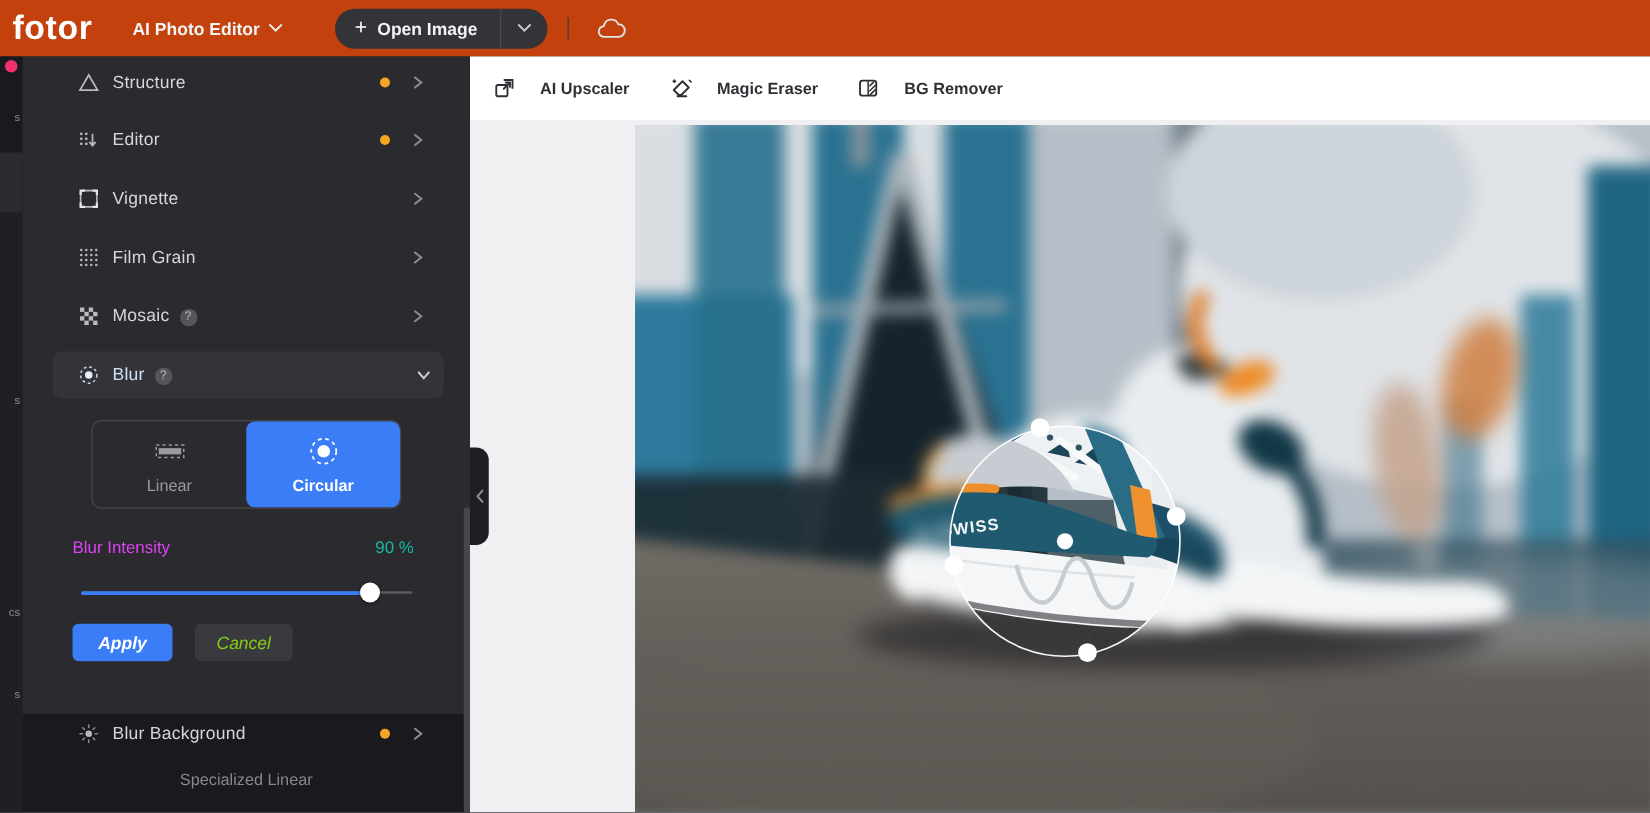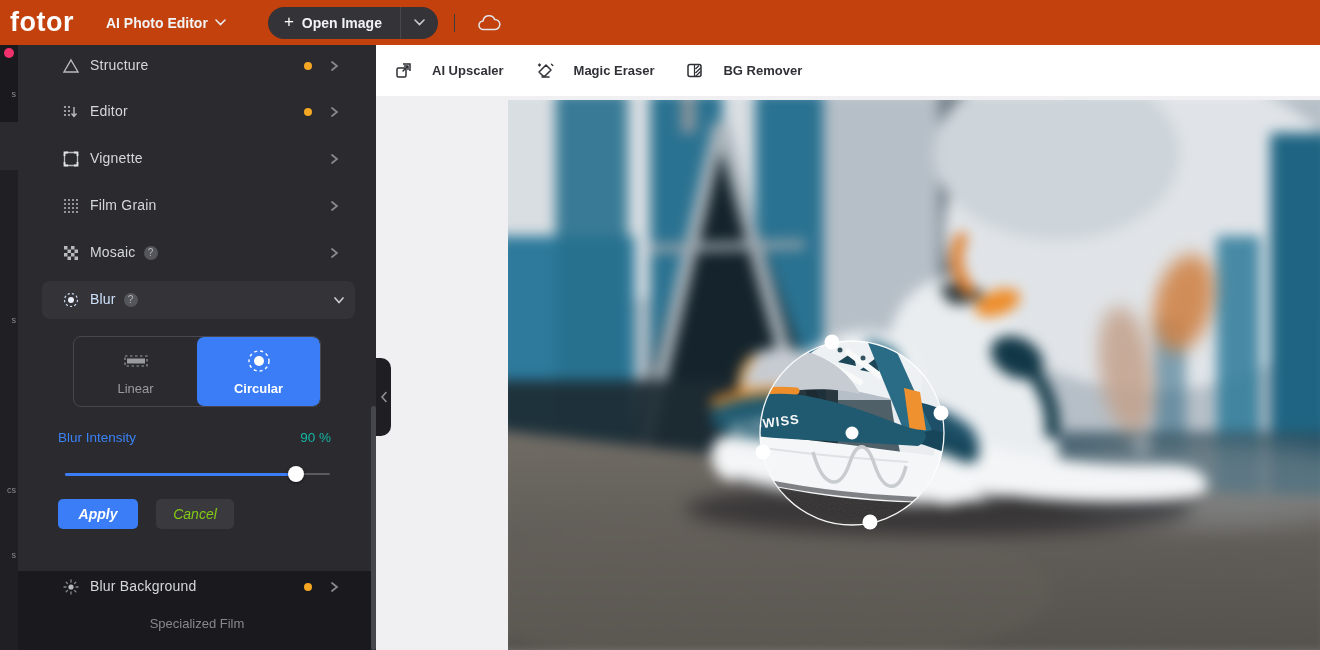--- a/index.html
+++ b/index.html
@@ -42,21 +42,21 @@
   .row-blur .s-icon { left:20px; } .row-blur .s-label { left:48px; color:#cfe0fa; }
   .row-blur .chev { left:290px; }
 
   .segmented { position:absolute; left:55px; top:291px; width:248px; height:71px;
     border:1px solid #47474d; border-radius:8px; background:#2a2a2f; display:flex; overflow:hidden; }
   .seg { flex:1; display:flex; flex-direction:column; align-items:center; justify-content:center; gap:7px; cursor:pointer; }
   .seg .seg-label { font-size:13px; color:#9a9b9f; }
   .seg.active { background:#3a7df7; border-radius:7px; }
   .seg.active .seg-label { color:#fff; font-weight:700; }
 
-  .intensity-label { position:absolute; left:40px; top:385px; font-size:13.5px; color:#3b82f6; }
+  .intensity-label { position:absolute; left:40px; top:385px; font-size:13.5px; color:#d946ef; }
   .intensity-value { position:absolute; right:45px; top:385px; font-size:13.5px; color:#14b8a6; }
   .slider { position:absolute; left:47px; top:421px; width:265px; height:16px; cursor:pointer; }
   .slider .track { position:absolute; left:0; top:7px; width:100%; height:2px; background:#5a5a5f; border-radius:1px; }
   .slider .fill { position:absolute; left:0; top:6.5px; height:3px; background:#3a7df7; border-radius:2px; }
   .slider .knob { position:absolute; top:0; width:16px; height:16px; border-radius:50%; background:#fff;
     box-shadow:0 1px 3px rgba(0,0,0,.5); }
 
   .btn { position:absolute; top:454px; height:30px; border:none; border-radius:5px; font-size:14px;
     font-family:inherit; cursor:pointer;font-style:italic; }
   .btn-apply { left:40px; width:80px; background:#3a7df7; color:#fff; font-weight:700; }
@@ -381,21 +381,21 @@
           </g>
         </svg></span>
     <span class="s-label">Blur Background</span>
     <span class="o-dot"></span>
     <span class="chev">
       <svg width="12" height="18" viewBox="0 0 12 18">
           <path d="M4,5 L9,9 L4,13" stroke="#8a8b90" stroke-width="1.7" fill="none" stroke-linecap="round"></path>
         </svg></span>
   </div>
 
-  <div class="side-footer">Specialized Film</div>
+  <div class="side-footer">Specialized Linear</div>
 </div>
 
 <div class="handle">
   <svg width="8" height="12" viewBox="0 0 8 12">
       <path d="M6,1.5 L2,6 L6,10.5" stroke="#8f9094" stroke-width="1.6" fill="none" stroke-linecap="round"></path>
     </svg>
 </div>
 <div class="scrollbar"></div>
 
 <div class="toolbar">

